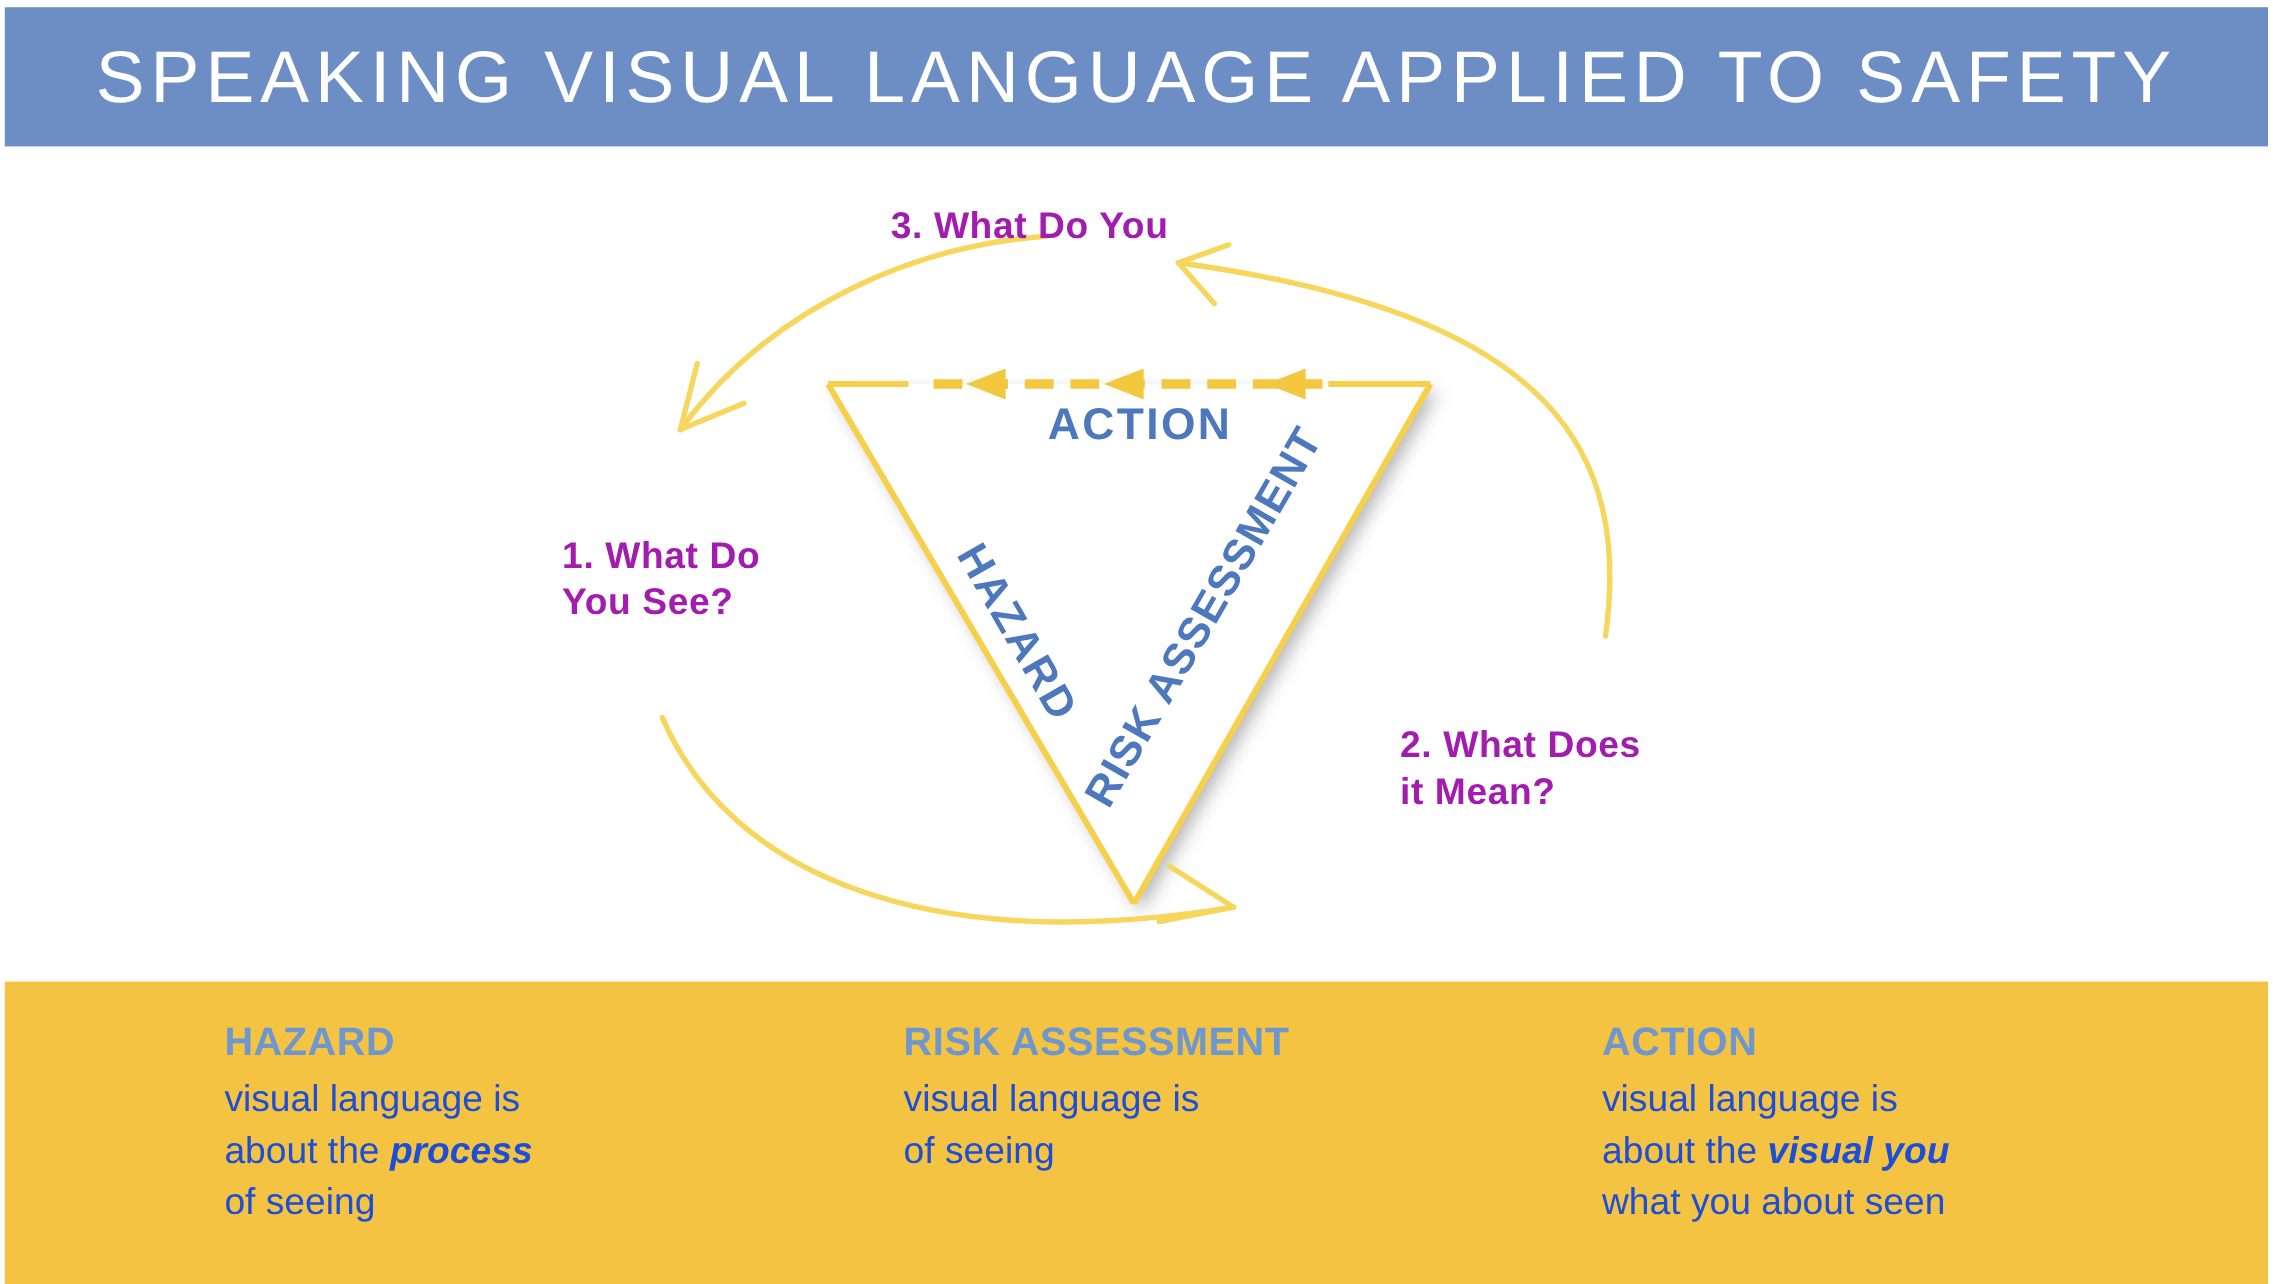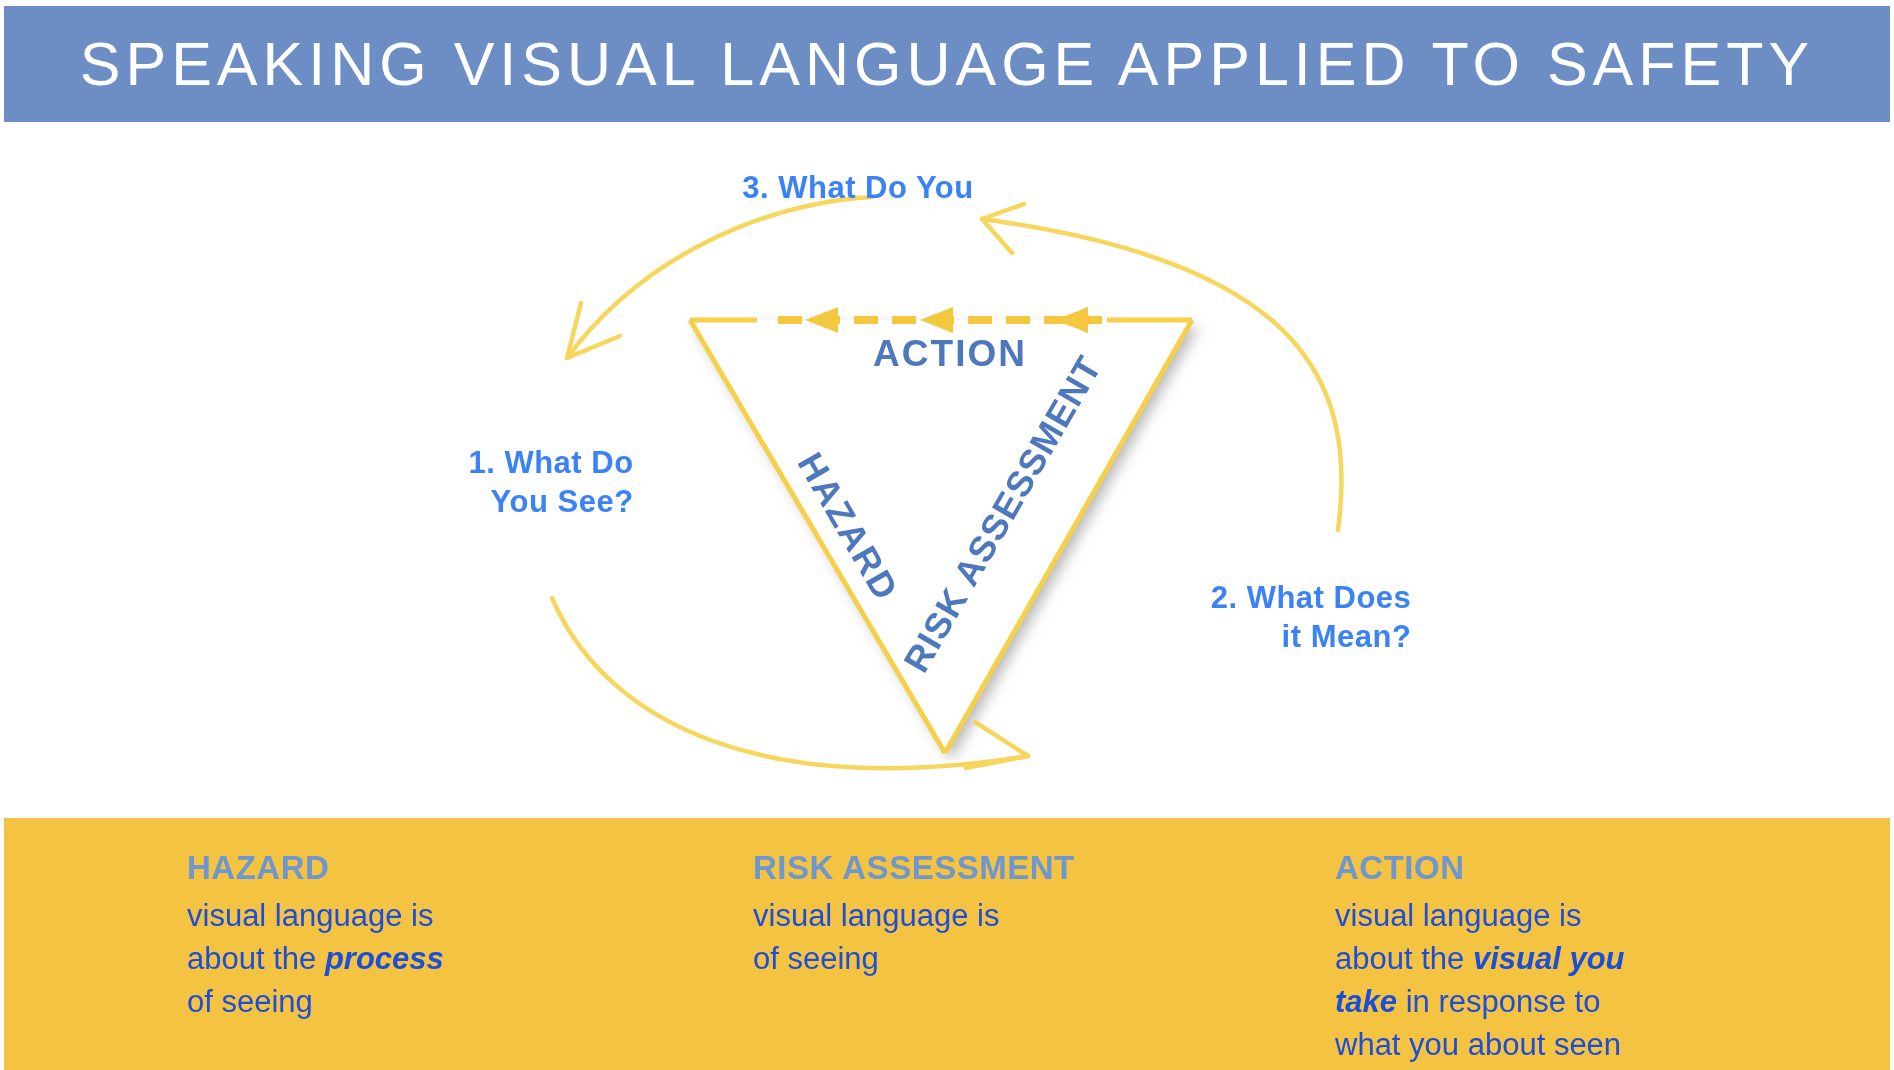--- a/index.html
+++ b/index.html
@@ -15,22 +15,22 @@
   }
   .header-title {
     color:#ffffff; font-size:61px; font-weight:400; letter-spacing:5px; white-space:nowrap;
   }
 
   
   .diagram { position:absolute; left:0; top:154px; width:1894px; height:664px; }
   .diagram-svg { position:absolute; left:0; top:0; width:1894px; height:664px; }
 
   .step-label {
-    position:absolute; transform:translateX(-50%); text-align:right;
-    color:#3b82f6; font-weight:700; font-size:31px; line-height:39px; letter-spacing:0.5px;
+    position:absolute; transform:translateX(-50%); text-align:left;
+    color:#a21caf; font-weight:700; font-size:31px; line-height:39px; letter-spacing:0.5px;
     white-space:nowrap;
   }
   .tri-label {
     position:absolute; color:#4E78BD; font-weight:700; white-space:nowrap;
   }
   .tri-label.action  { font-size:37px; letter-spacing:2px; transform:translate(-50%,-50%); }
   .tri-label.hazard  { font-size:36px; letter-spacing:2px; transform:translate(-50%,-50%) rotate(60deg); }
   .tri-label.risk    { font-size:36px; letter-spacing:1px; transform:translate(-50%,-50%) rotate(-60deg); }
 
   
@@ -80,21 +80,21 @@
 
         <path d="M872,197 C770,203 645,252 567,358"></path>
         <path d="M567,358 L581,303 M567,358 L620,336"></path>
       </g>
     </svg>
 
     <div class="step-label" style="left:551px; top:289px;">
       <div>1. What Do</div>
       <div>You See?</div>
     </div>
-    <div class="step-label" style="left:1267px; top:424px;margin-left:44px;">
+    <div class="step-label" style="left:1267px; top:447px;">
       <div>2. What Does</div>
       <div>it Mean?</div>
     </div>
     <div class="step-label" style="left:858px; top:14px;">
       <div>3. What Do You</div>
     </div>
 
     <div class="tri-label action" style="left:950px; top:200px;">ACTION</div>
     <div class="tri-label hazard" style="left:848px; top:373px;">HAZARD</div>
     <div class="tri-label risk" style="left:1003px; top:360px;">RISK ASSESSMENT</div>
@@ -114,19 +114,18 @@
       <div class="col-body">
           <div><span>visual language is</span></div>
           <div><span>of seeing</span></div>
         </div>
     </div>
     <div class="col" style="left:1331px;">
       <div class="col-heading">ACTION</div>
       <div class="col-body">
           <div><span>visual language is</span></div>
           <div><span>about the </span><span class="em">visual you</span></div>
-          <div><span class="em">take</span><span> in response to</span></div>
           <div><span>what you about seen</span></div>
         </div>
     </div>
   </div>
 
 </div>
 
 </body></html>

